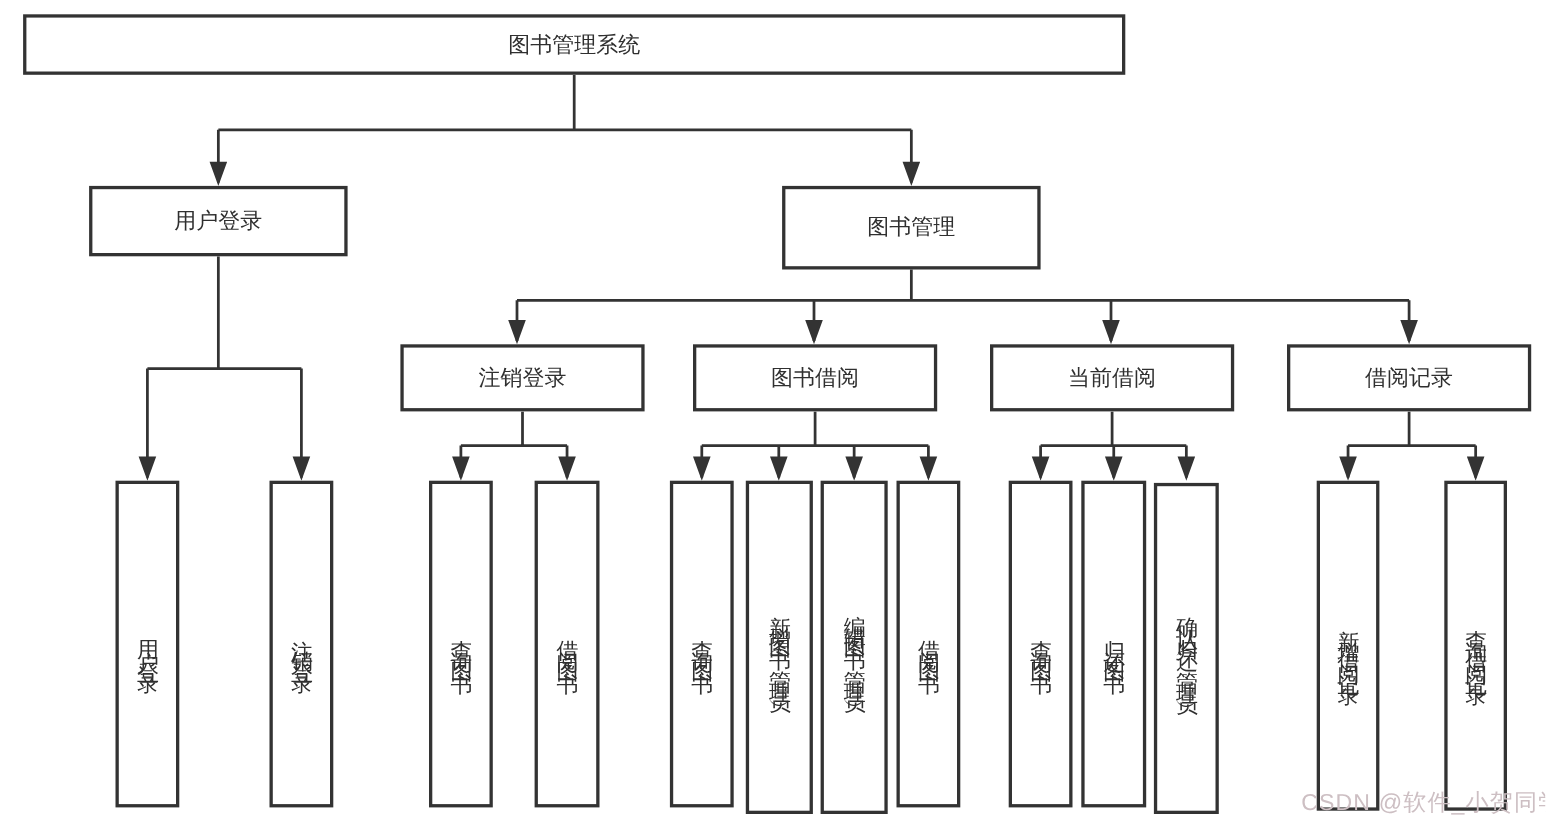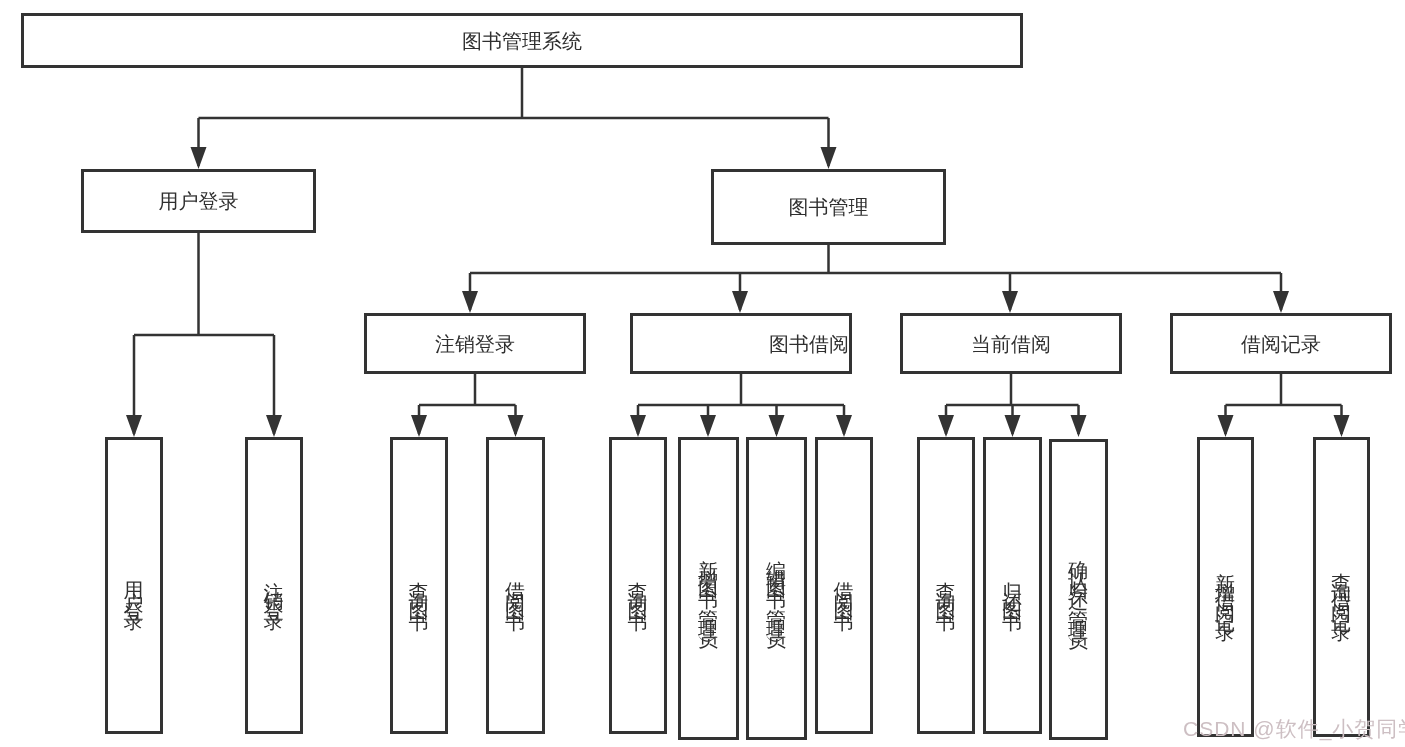--- a/index.html
+++ b/index.html
@@ -56,21 +56,21 @@
   <div class="box" style="left:81px; top:169px; width:235px; height:64px;">
     <span>用户登录</span>
   </div>
   <div class="box" style="left:711px; top:169px; width:235px; height:76px;">
     <span>图书管理</span>
   </div>
 
   <div class="box" style="left:364px; top:313px; width:222px; height:61px;">
     <span>注销登录</span>
   </div>
-  <div class="box" style="left:630px; top:313px; width:222px; height:61px;justify-content:flex-end;">
+  <div class="box" style="left:630px; top:313px; width:222px; height:61px;">
     <span>图书借阅</span>
   </div>
   <div class="box" style="left:1170px; top:313px; width:222px; height:61px;">
     <span>借阅记录</span>
   </div>
   <div class="box" style="left:900px; top:313px; width:222px; height:61px;">
     <span>当前借阅</span>
   </div>
 
   <div class="box" style="left:105px; top:437px; width:58px; height:297px;">

